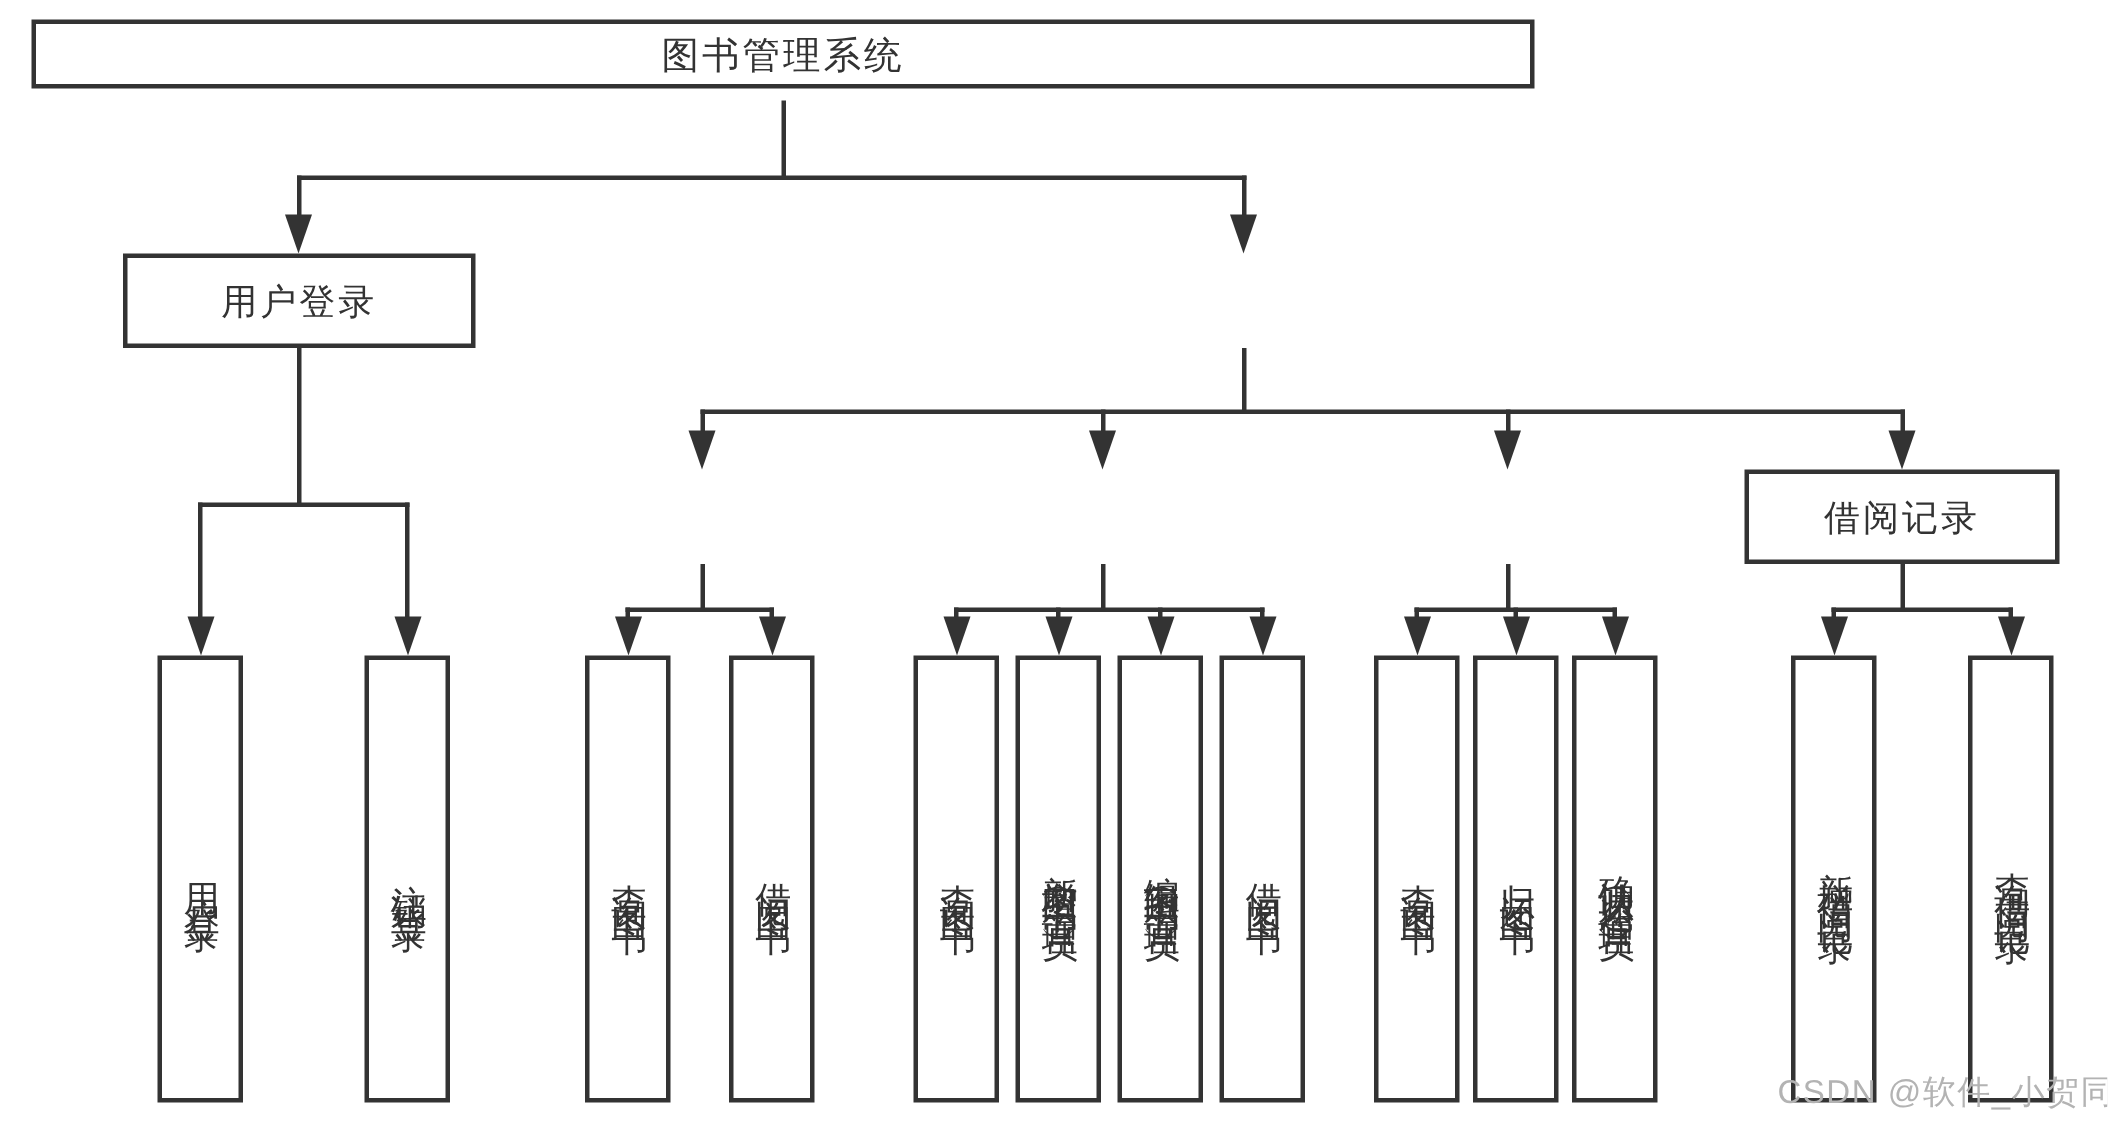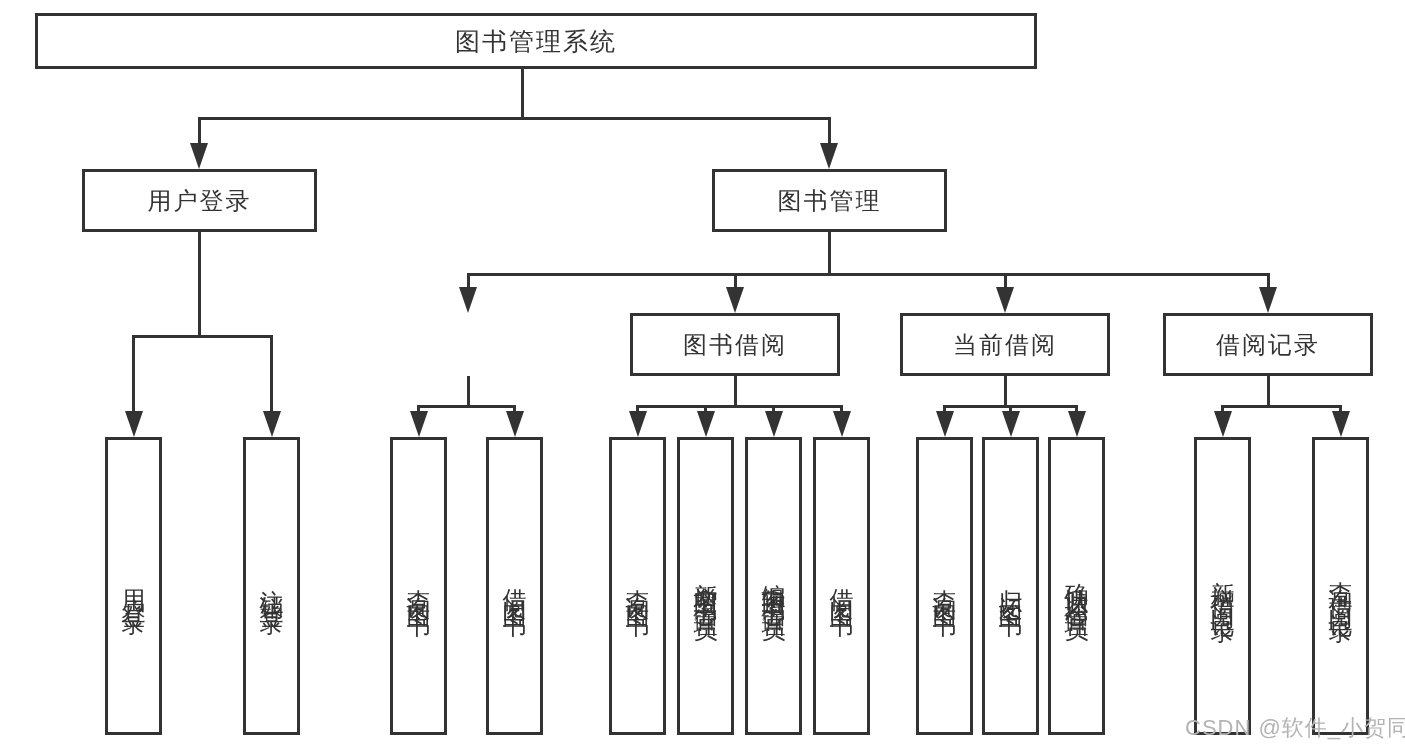--- a/index.html
+++ b/index.html
@@ -118,37 +118,28 @@
       <div class="cline" style="left: 1075px; top: 405px; width: 3px; height: 12px;"></div>
       <div class="ahead" style="left: 1067.5px; top: 411px;"></div>
       <div class="cline" style="left: 1266.5px; top: 376px; width: 3px; height: 32px;"></div>
       <div class="cline" style="left: 1221px; top: 405px; width: 121px; height: 3px;"></div>
       <div class="cline" style="left: 1221px; top: 405px; width: 3px; height: 12px;"></div>
       <div class="ahead" style="left: 1213.5px; top: 411px;"></div>
       <div class="cline" style="left: 1339px; top: 405px; width: 3px; height: 12px;"></div>
       <div class="ahead" style="left: 1331.5px; top: 411px;"></div>
     </div>
 
-  <div class="hbox root" style="left:35px;top:13px;width:1002px;height:56px;">
+  <div class="hbox root" style="left:21px;top:13px;width:1002px;height:46px;">
     <span>图书管理系统</span>
   </div>
 
   <div class="hbox" style="left:82px;top:169px;width:235px;height:63px;">
     <span>用户登录</span>
   </div>
-  <div class="hbox" style="left:712px;top:169px;width:235px;height:63px;">
-    <span>图书管理</span>
-  </div>
 
-  <div class="hbox" style="left:630px;top:313px;width:210px;height:63px;">
-    <span>图书借阅</span>
-  </div>
-  <div class="hbox" style="left:900px;top:313px;width:210px;height:63px;">
-    <span>当前借阅</span>
-  </div>
   <div class="hbox" style="left:1163px;top:313px;width:210px;height:63px;">
     <span>借阅记录</span>
   </div>
 
   <div class="vbox" style="left:105px;">
     <span class="vtext">用户登录</span>
   </div>
   <div class="vbox" style="left:243px;">
     <span class="vtext">注销登录</span>
   </div>

